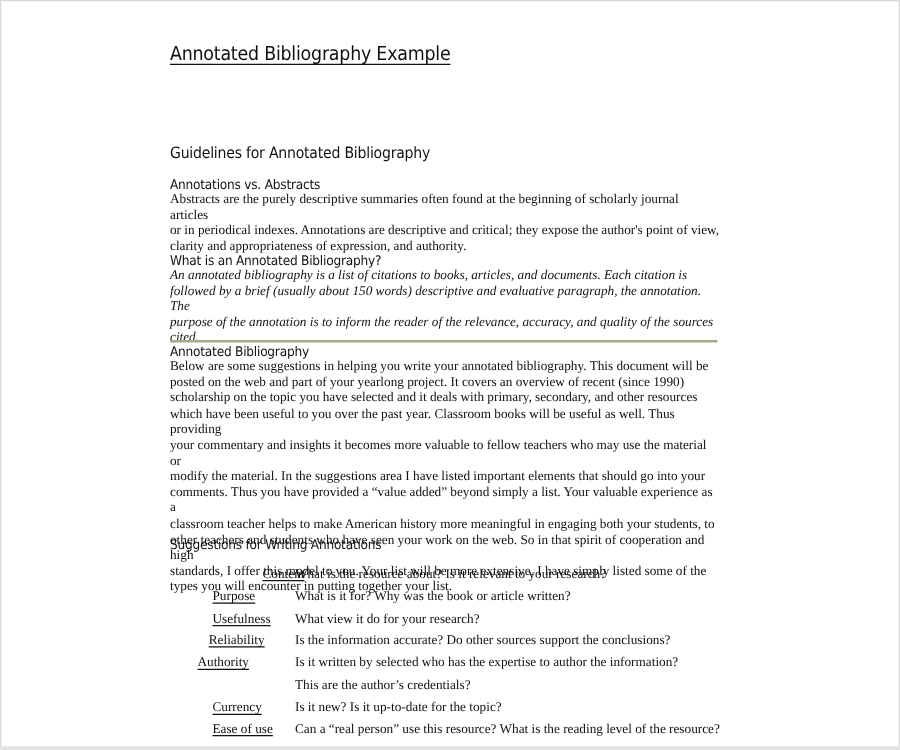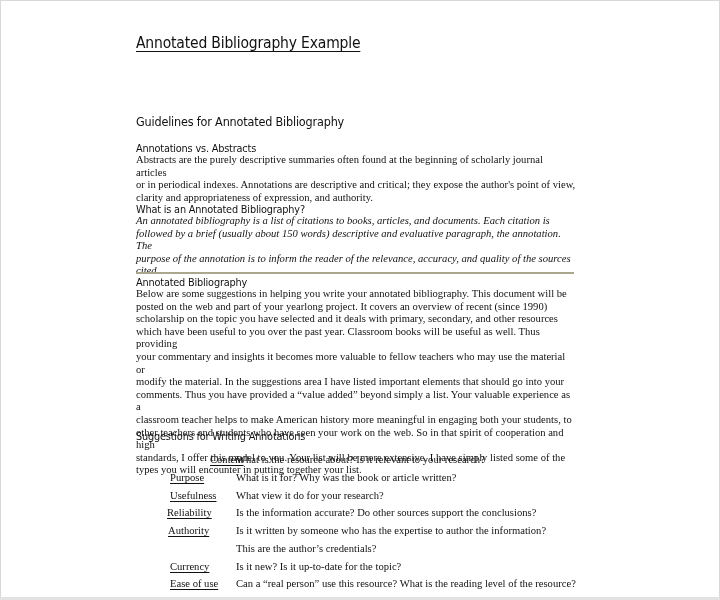--- a/index.html
+++ b/index.html
@@ -93,22 +93,22 @@
   </div>
   <div class="row serif" style="top:490px;">
     <span class="term" style="left:34px;">Usefulness</span>
     <span class="def">What view it do for your research?</span>
   </div>
   <div class="row serif" style="top:507px;">
     <span class="term" style="left:31px;">Reliability</span>
     <span class="def">Is the information accurate?  Do other sources support the conclusions?</span>
   </div>
   <div class="row serif" style="top:525px;">
-    <span class="term" style="left:32px;text-align:right;">Authority</span>
-    <span class="def">Is it written by someone who has the expertise to author the information?</span>
+    <span class="term" style="left:22px;text-align:right;">Authority</span>
+    <span class="def">Is it written by selected who has the expertise to author the information?</span>
   </div>
   <div class="row serif" style="top:543px;">
     <span class="term" style="left:34px;"></span>
     <span class="def">This are the author’s credentials?</span>
   </div>
   <div class="row serif" style="top:561px;">
     <span class="term" style="left:34px;">Currency</span>
     <span class="def">Is it new?  Is it up-to-date for the topic?</span>
   </div>
   <div class="row serif" style="top:578px;">

